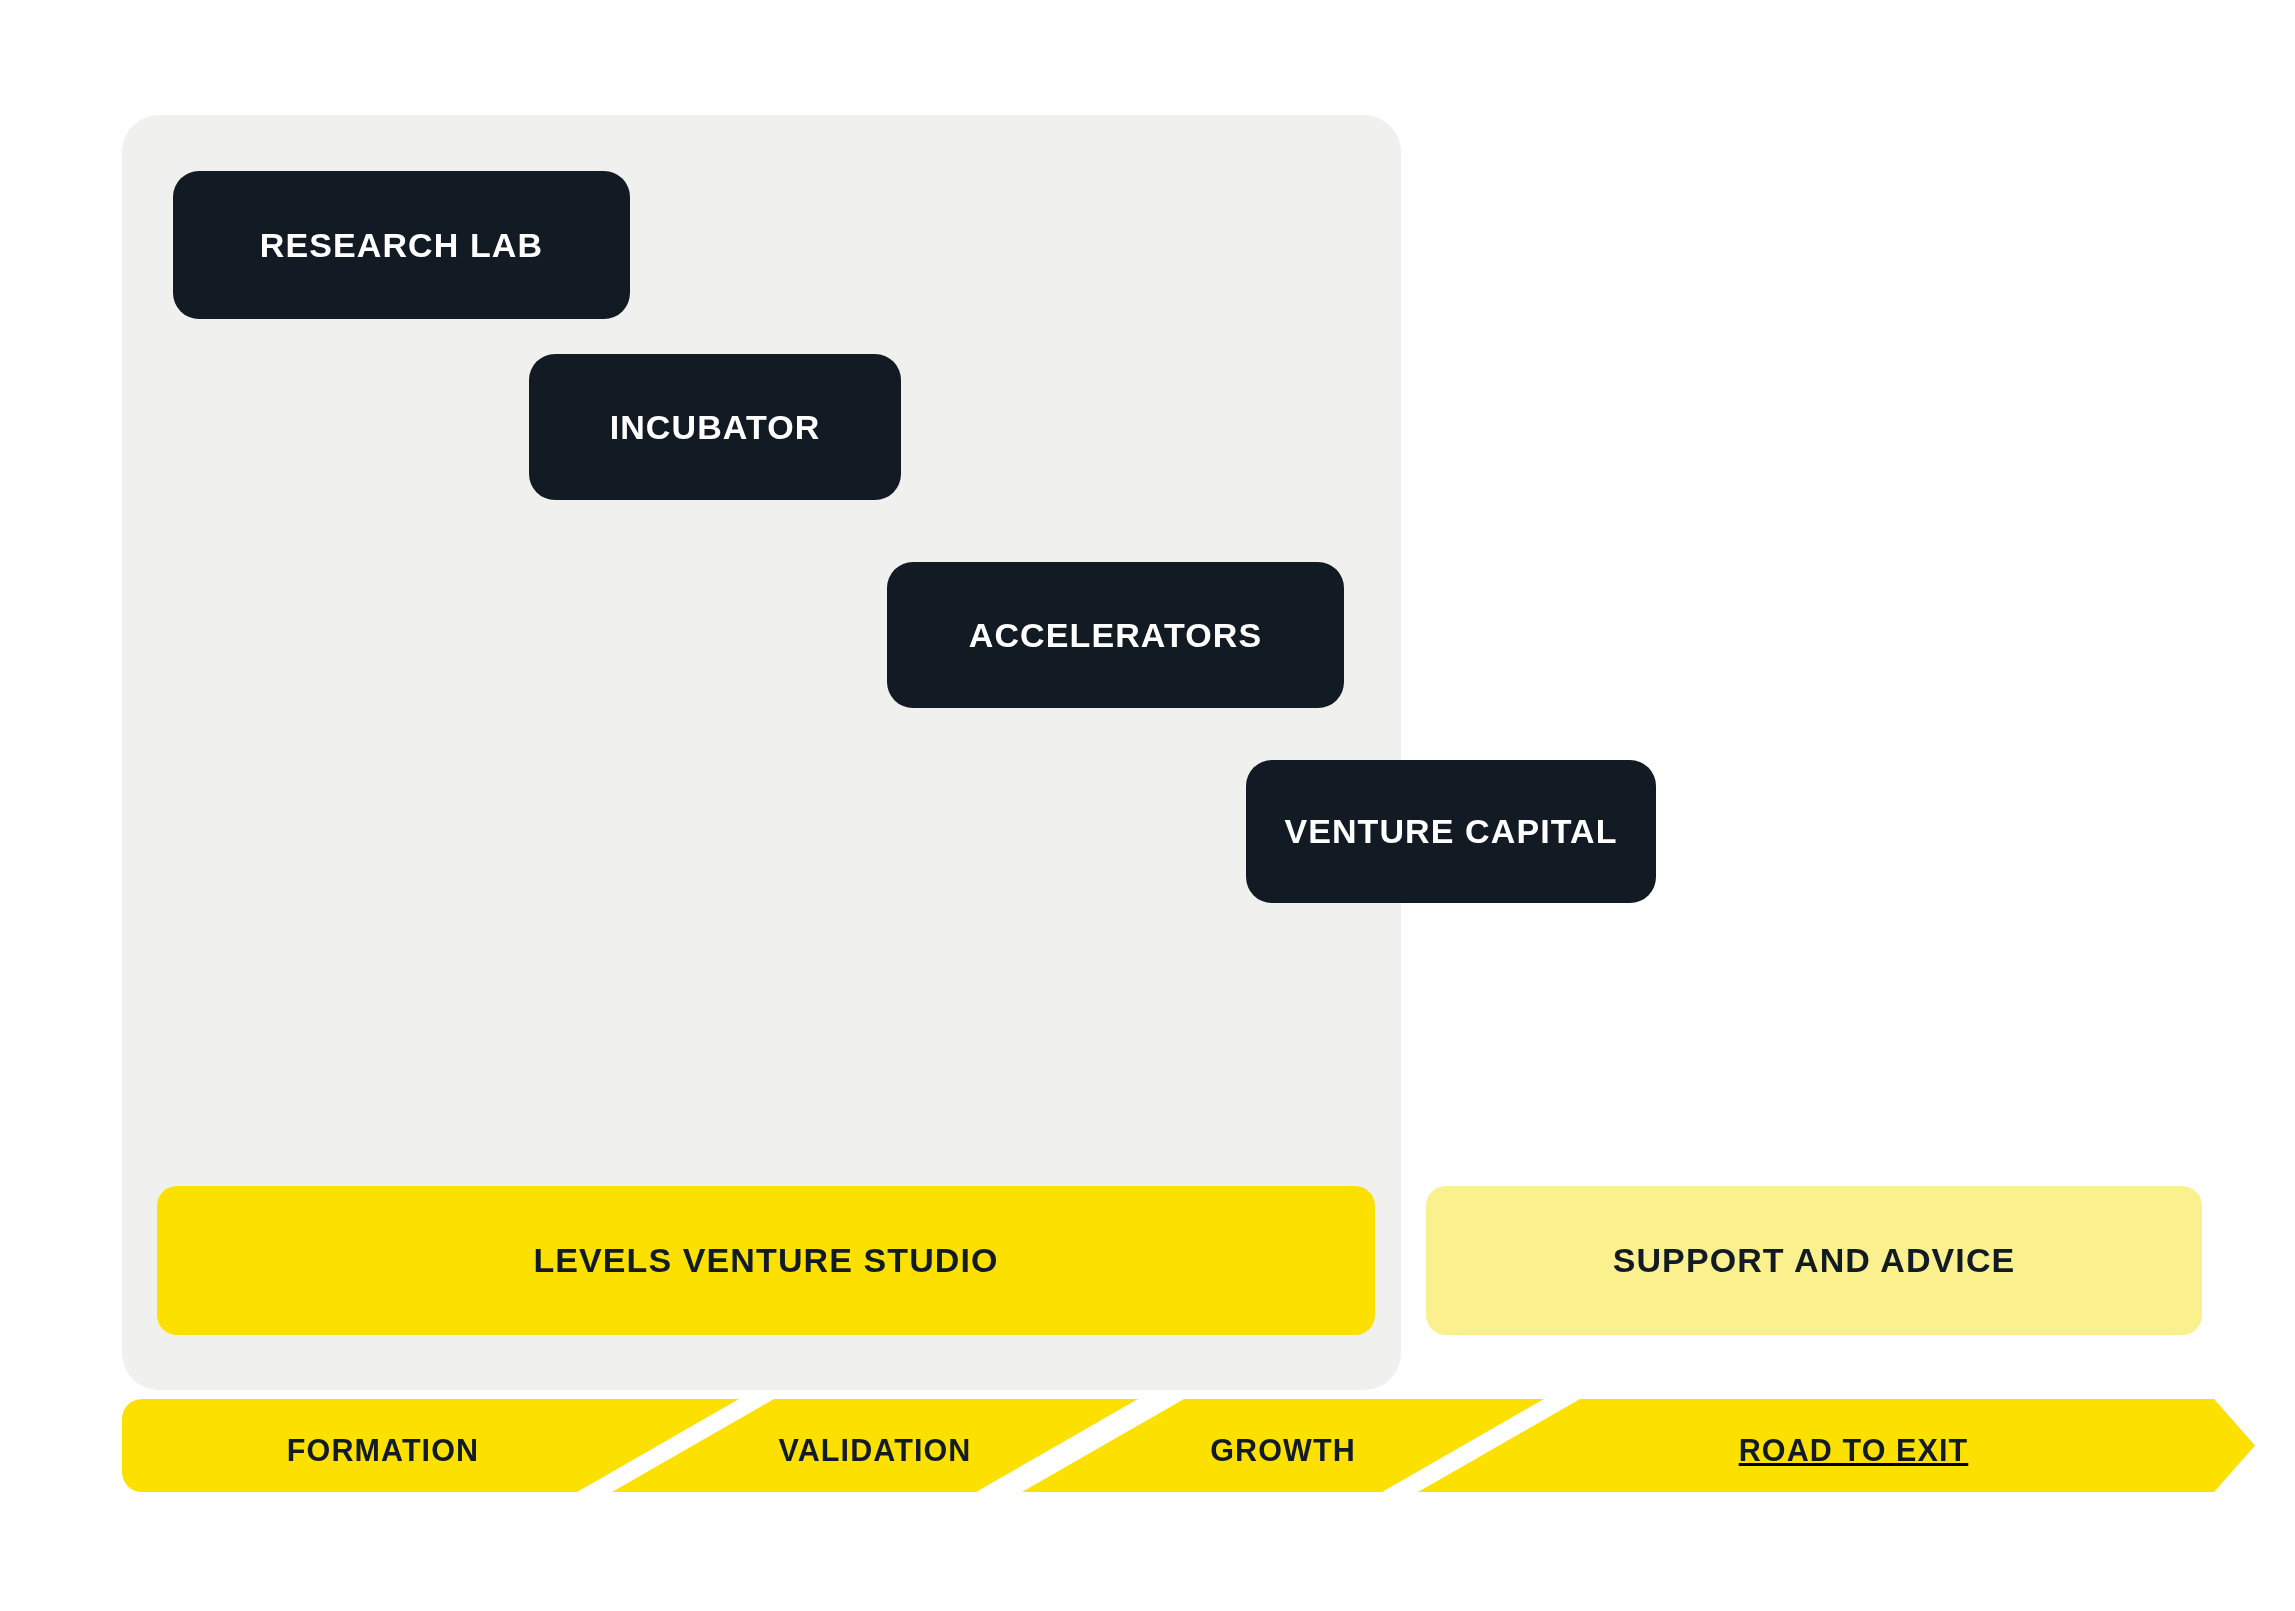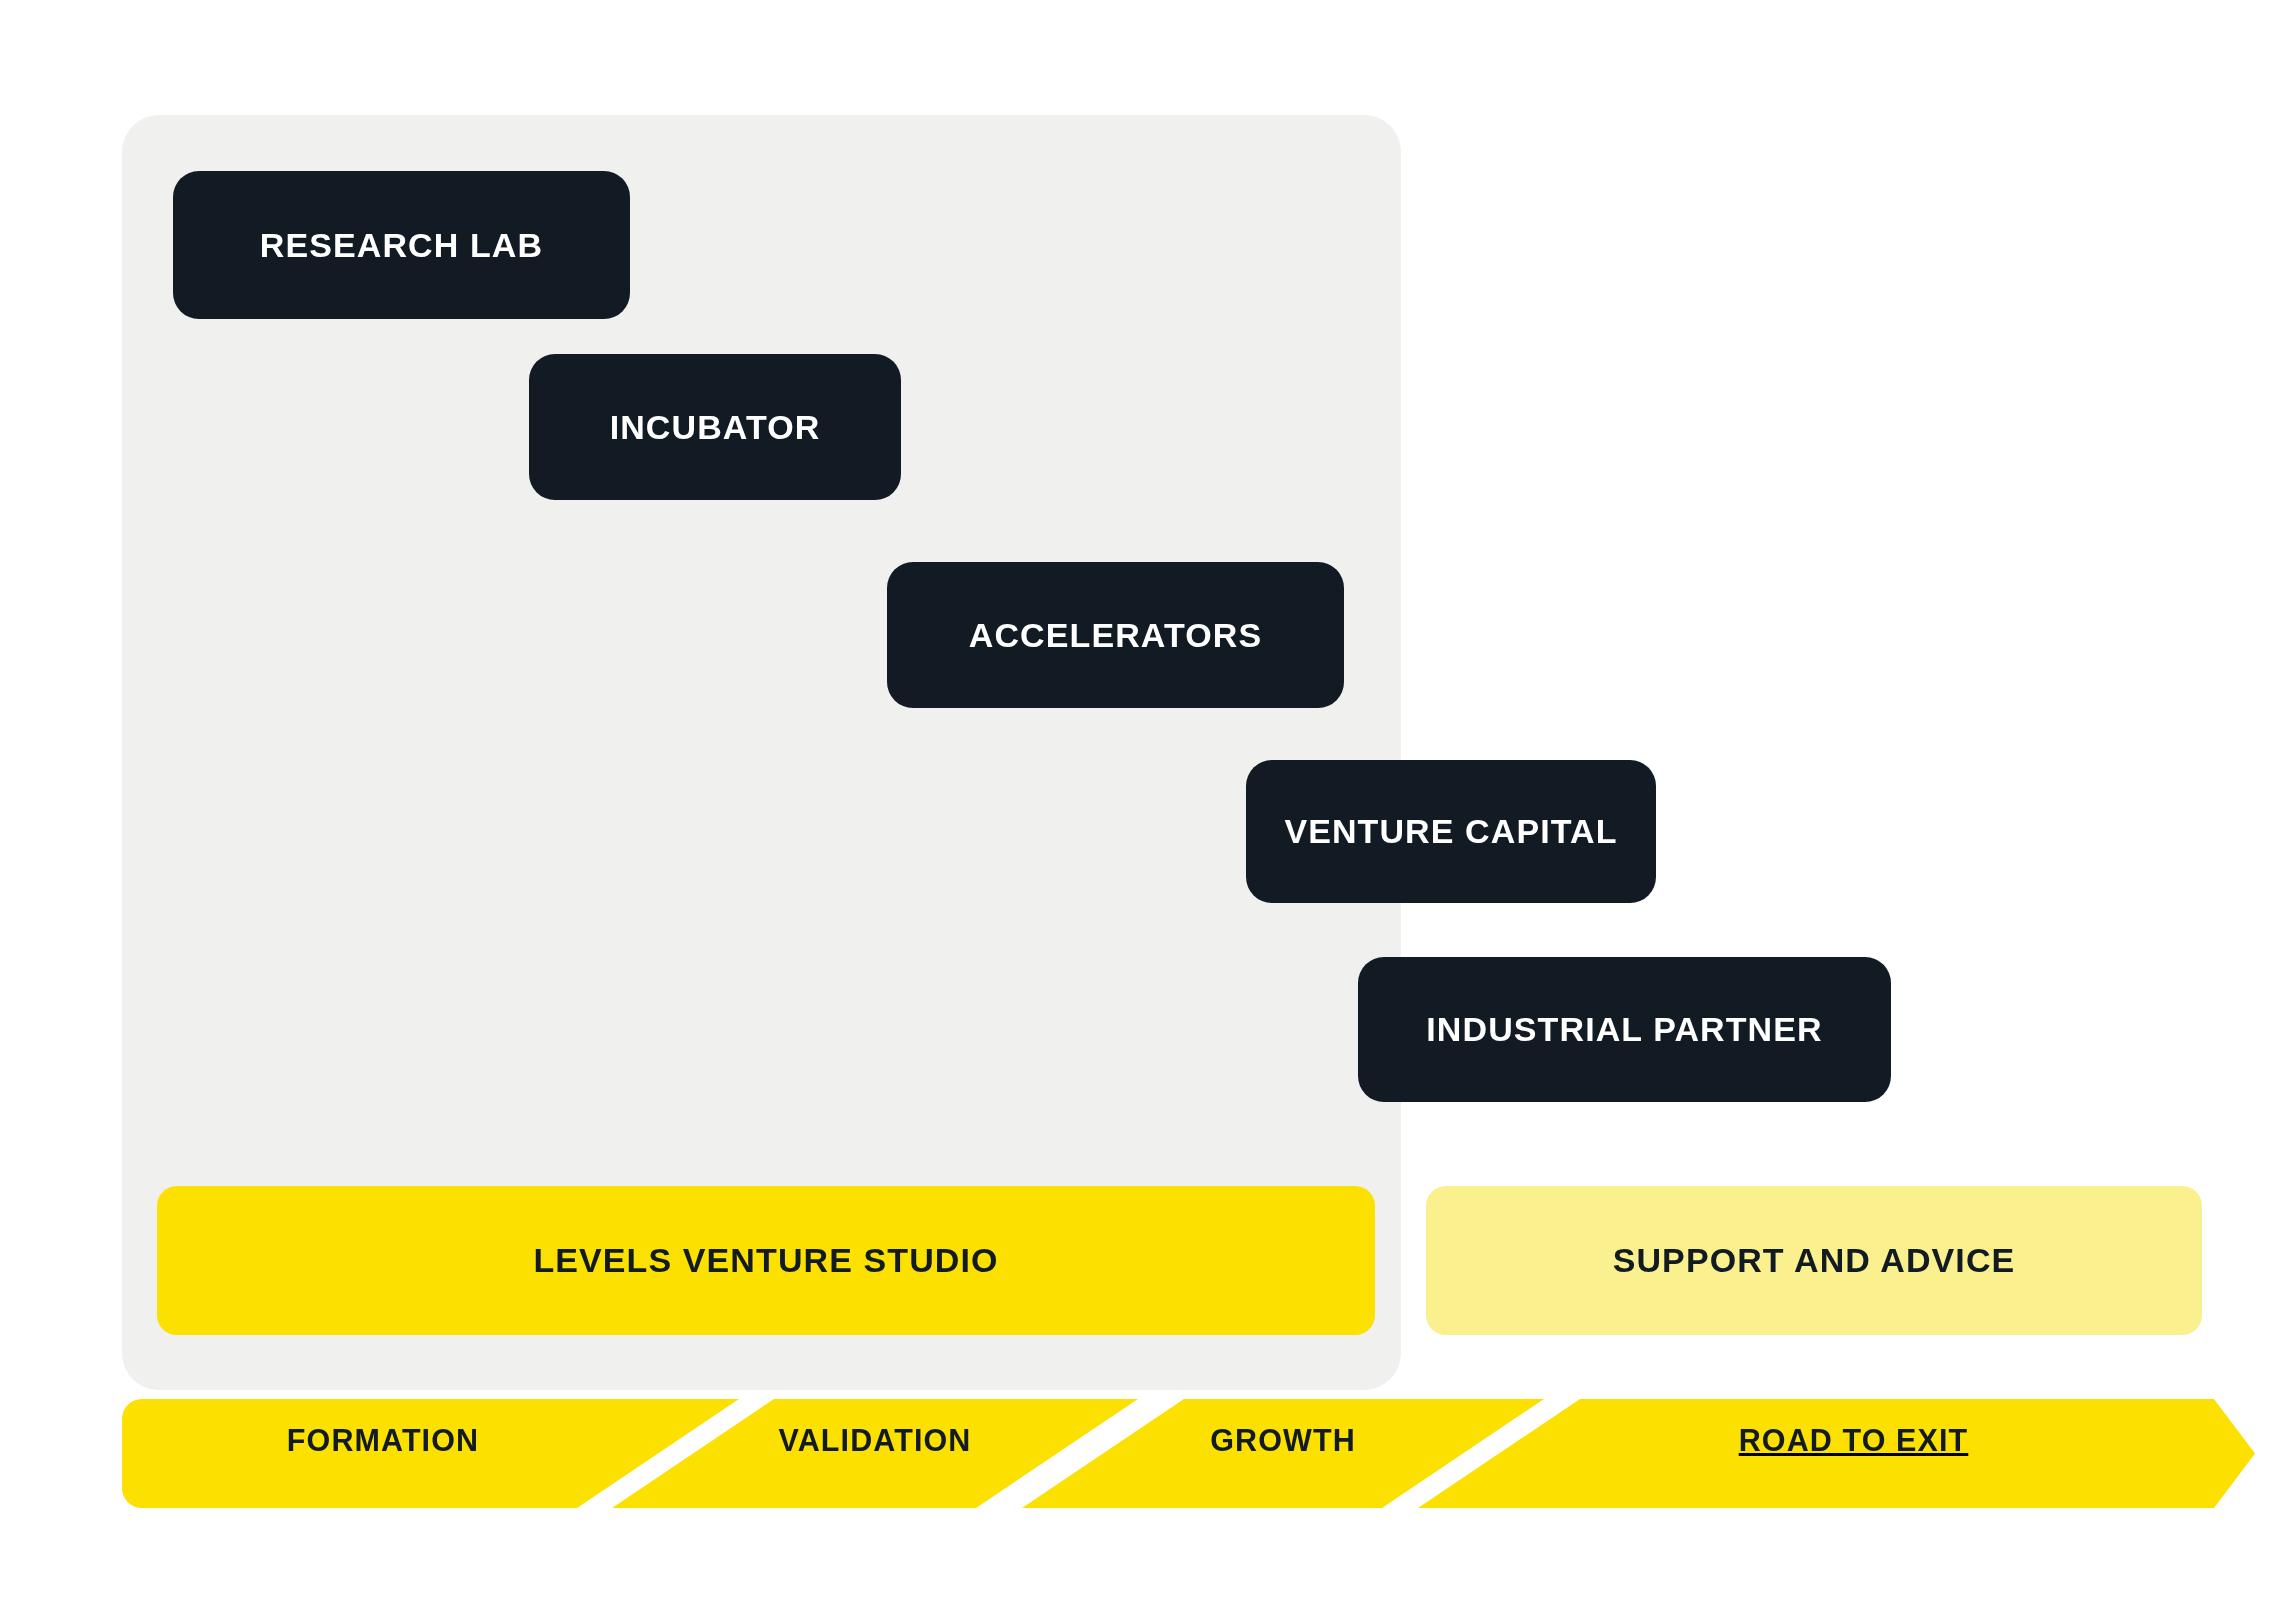--- a/index.html
+++ b/index.html
@@ -47,22 +47,22 @@
   }
   .band .lbl{
     color:var(--dark-navy);font-weight:bold;font-size:34px;letter-spacing:1.1px;
     white-space:nowrap;
   }
   .band-studio {left:145px; width:1218px;background:var(--bright-yellow);}
   .band-support{left:1414px;width:776px;background:var(--pale-yellow);}
 
   
   .stage{
-    position:absolute;top:1387px;height:109px;background:var(--bright-yellow);
-    display:flex;align-items:flex-start;justify-content:center;
+    position:absolute;top:1387px;height:93px;background:var(--bright-yellow);
+    display:flex;align-items:flex-end;justify-content:center;
   }
   .stage .lbl{
     color:var(--dark-navy);font-weight:bold;font-size:30.5px;letter-spacing:1.1px;
     white-space:nowrap;
   }
   .stage-formation{
     left:110px;width:617px;border-radius:20px 0 0 20px;
     clip-path:polygon(0 0, 100% 0, calc(100% - 162px) 100%, 0 100%);
     padding-right:107px;
   }
@@ -97,23 +97,20 @@
   </div>
 
   <div class="dark-box box-accelerators">
     <span class="lbl">ACCELERATORS</span>
   </div>
 
   <div class="dark-box box-venture-capital">
     <span class="lbl">VENTURE CAPITAL</span>
   </div>
 
-  <div class="dark-box box-industrial-partner">
-    <span class="lbl">INDUSTRIAL PARTNER</span>
-  </div>
 
   <div class="band band-studio">
     <span class="lbl">LEVELS VENTURE STUDIO</span>
   </div>
 
   <div class="band band-support">
     <span class="lbl">SUPPORT AND ADVICE</span>
   </div>
 
   <div class="stage stage-formation">

